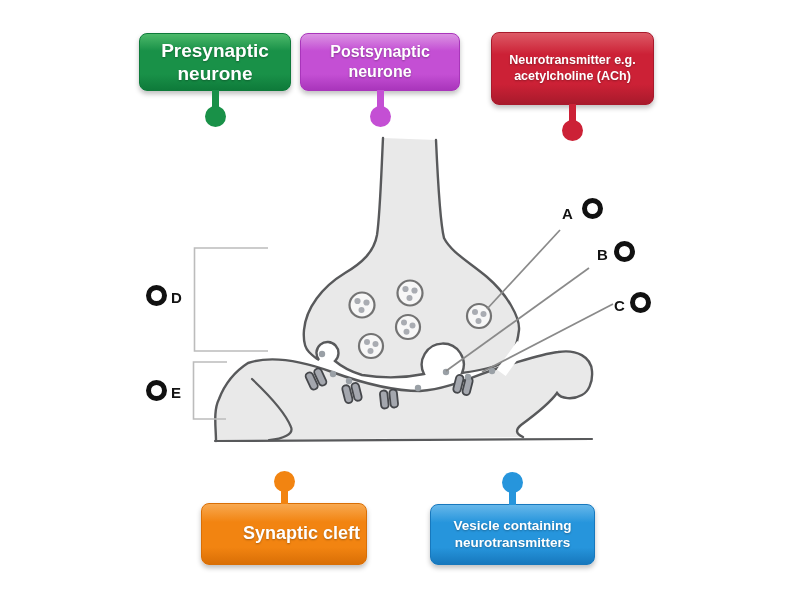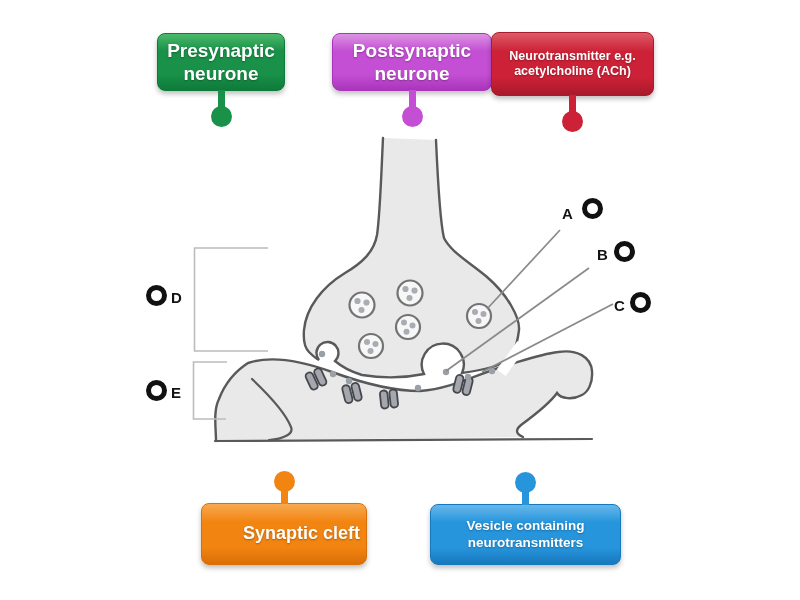--- a/index.html
+++ b/index.html
@@ -19,25 +19,25 @@
     text-shadow:0 1px 2px rgba(0,0,0,0.30);
     line-height:1.22;padding:2px 6px;cursor:grab;
   }
   .card .stem{position:absolute;width:7px;background:var(--c);left:calc(50% - 3.5px);}
   .card .ball{position:absolute;width:21px;height:21px;border-radius:50%;background:var(--c);left:calc(50% - 10.5px);}
   .card.pin-bottom .stem{height:17px;bottom:-17px;}
   .card.pin-bottom .ball{bottom:-37px;}
   .card.pin-top .stem{height:13px;top:-13px;}
   .card.pin-top .ball{top:-33px;}
 
-  .lc-0{left:157px;top:33px;width:128px;height:58px;font-size:19px;}
-  .lc-1{left:332px;top:33px;width:160px;height:58px;font-size:19px;}
-  .lc-2{left:491px;top:32px;width:163px;height:64px;font-size:12.5px;}
+  .lc-0{left:139px;top:33px;width:152px;height:58px;font-size:19px;}
+  .lc-1{left:300px;top:33px;width:160px;height:58px;font-size:16px;}
+  .lc-2{left:491px;top:32px;width:163px;height:73px;font-size:12.5px;}
   .lc-3{left:201px;top:503px;width:166px;height:62px;font-size:18px;white-space:nowrap;justify-content:flex-end;}
-  .lc-4{left:430px;top:504px;width:191px;height:61px;font-size:13.5px;}
+  .lc-4{left:430px;top:504px;width:165px;height:61px;font-size:13.5px;}
 
   
   .ring{position:absolute;width:11px;height:11px;border:5px solid #111;border-radius:50%;background:#fff;}
   .mletter{position:absolute;font-weight:700;font-size:15px;color:#131313;}
   .ring-a{left:582px;top:198px;} .mletter-a{left:562px;top:205px;}
   .ring-b{left:614px;top:241px;} .mletter-b{left:597px;top:246px;}
   .ring-c{left:630px;top:292px;} .mletter-c{left:614px;top:297px;}
   .ring-d{left:146px;top:285px;} .mletter-d{left:171px;top:289px;}
   .ring-e{left:146px;top:380px;} .mletter-e{left:171px;top:384px;}
 </style>

